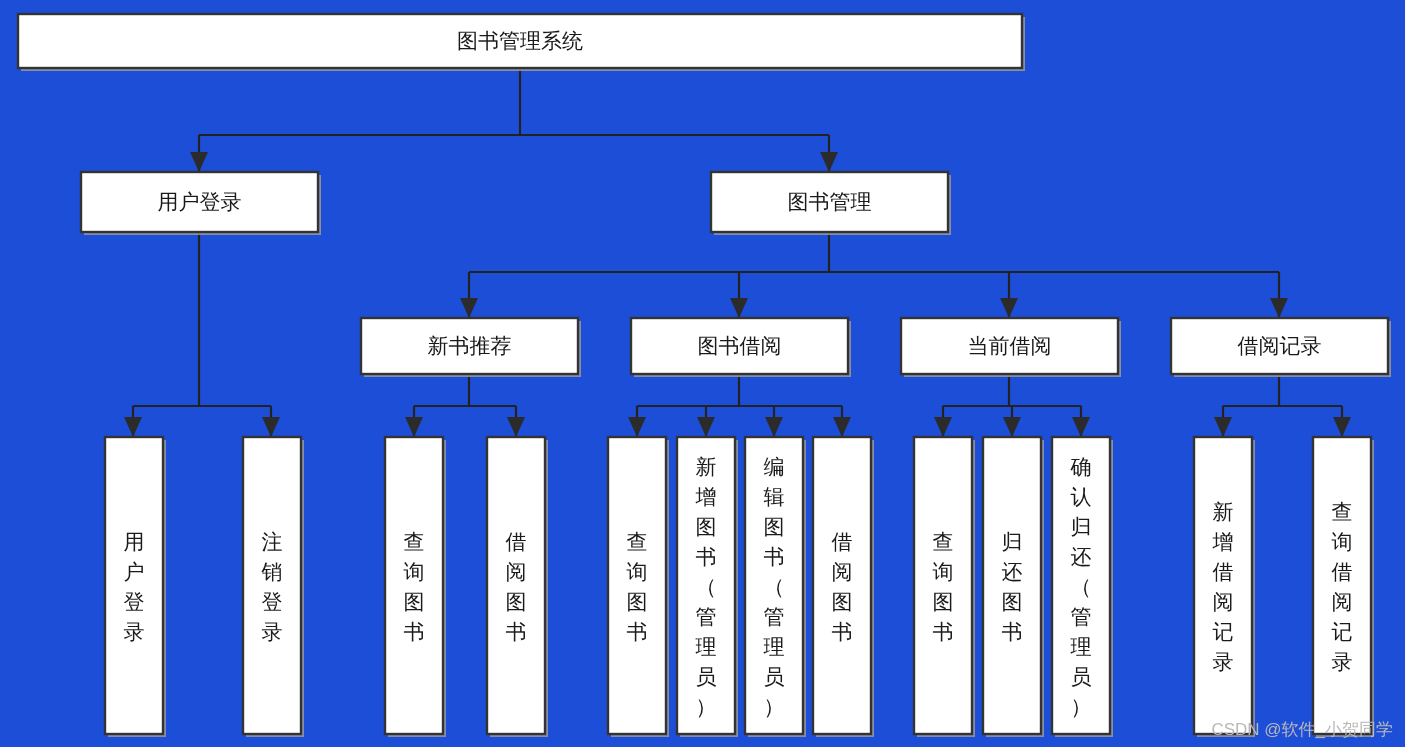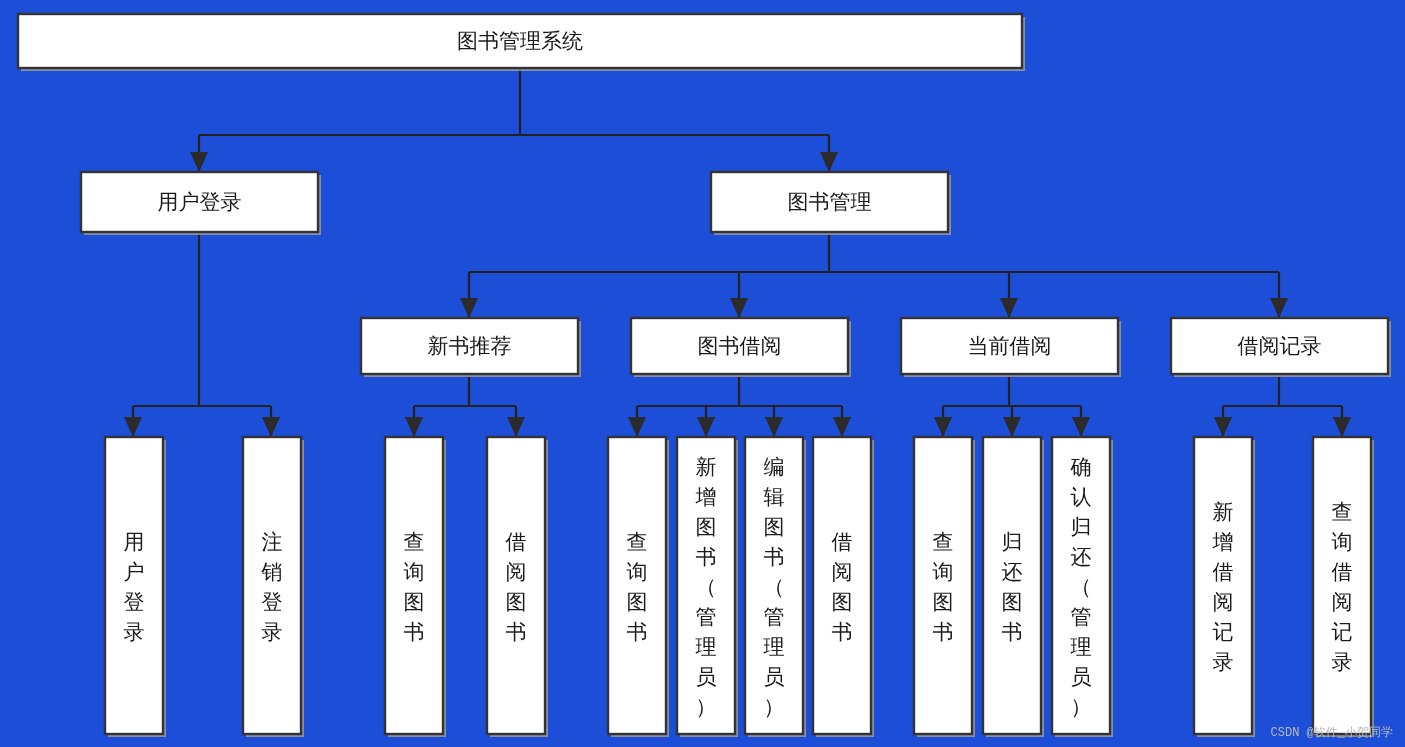--- a/index.html
+++ b/index.html
@@ -51,22 +51,22 @@
     font-family: "DejaVu Sans", "Liberation Sans", sans-serif;
     font-size: 21px;
     fill: #1a1a1a;
     text-anchor: middle;
     dominant-baseline: middle;
   }
   .watermark {
     position: absolute;
     right: 12px;
     bottom: 6px;
-    font-family: Liberation Mono, monospace;
-    font-size: 12px;
+    font-family: Liberation Sans, sans-serif;
+    font-size: 17px;
     color: #b8b8b8;
     white-space: nowrap;
     pointer-events: none;
   }
 </style>
 </head>
 <body>
 
 <div id="diagram-root">
   <svg class="diagram-canvas" viewBox="0 0 1405 747">

